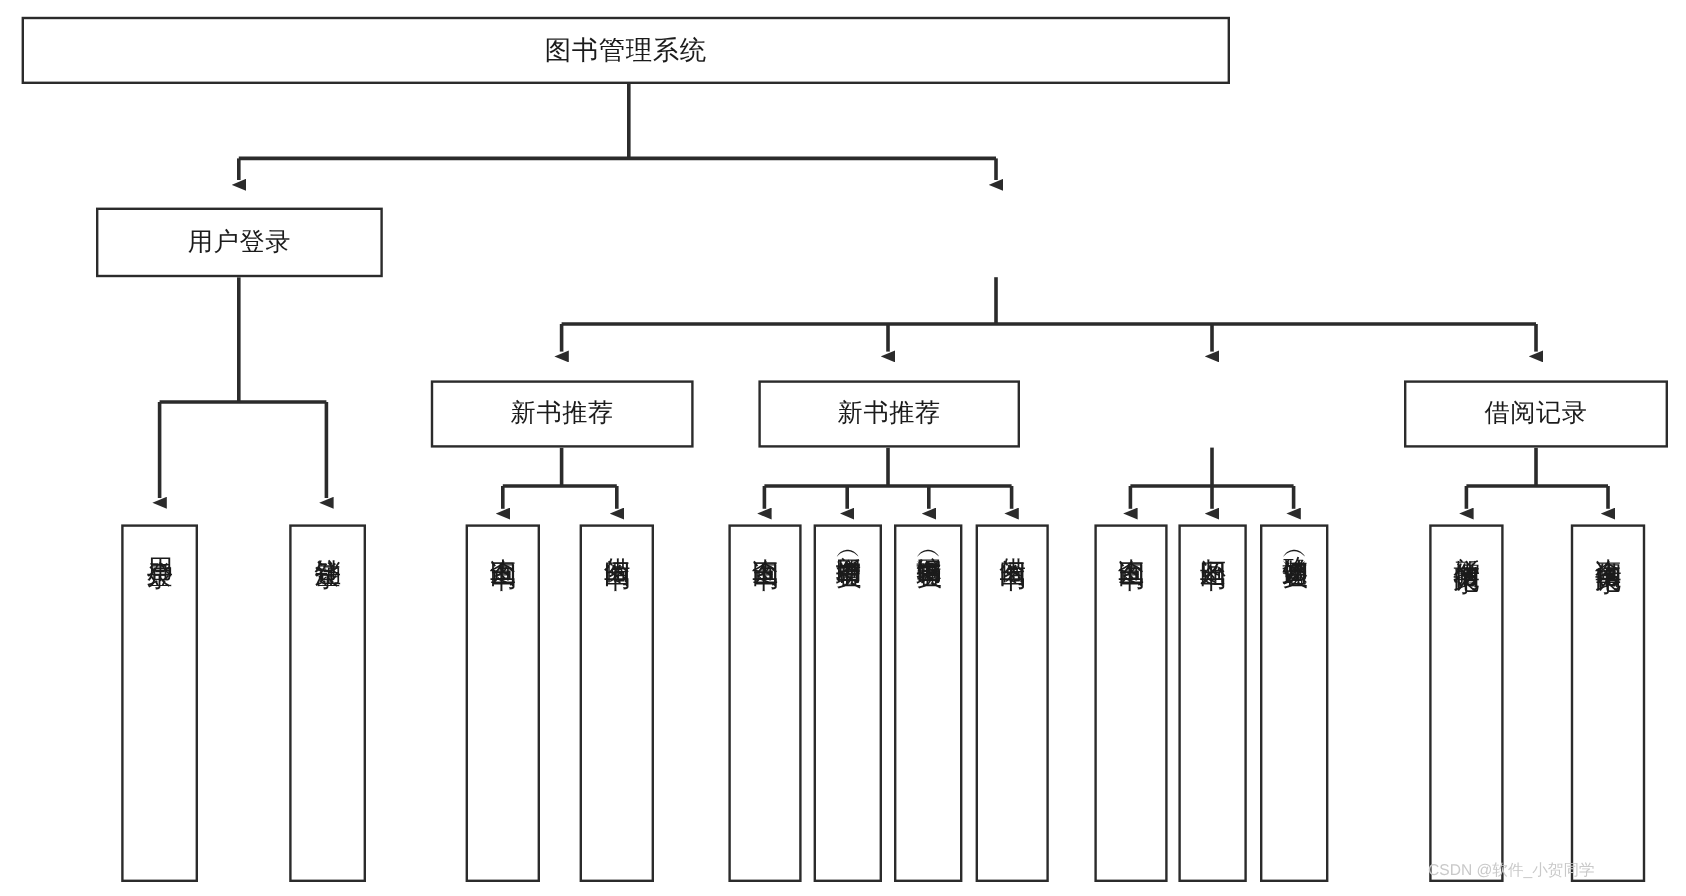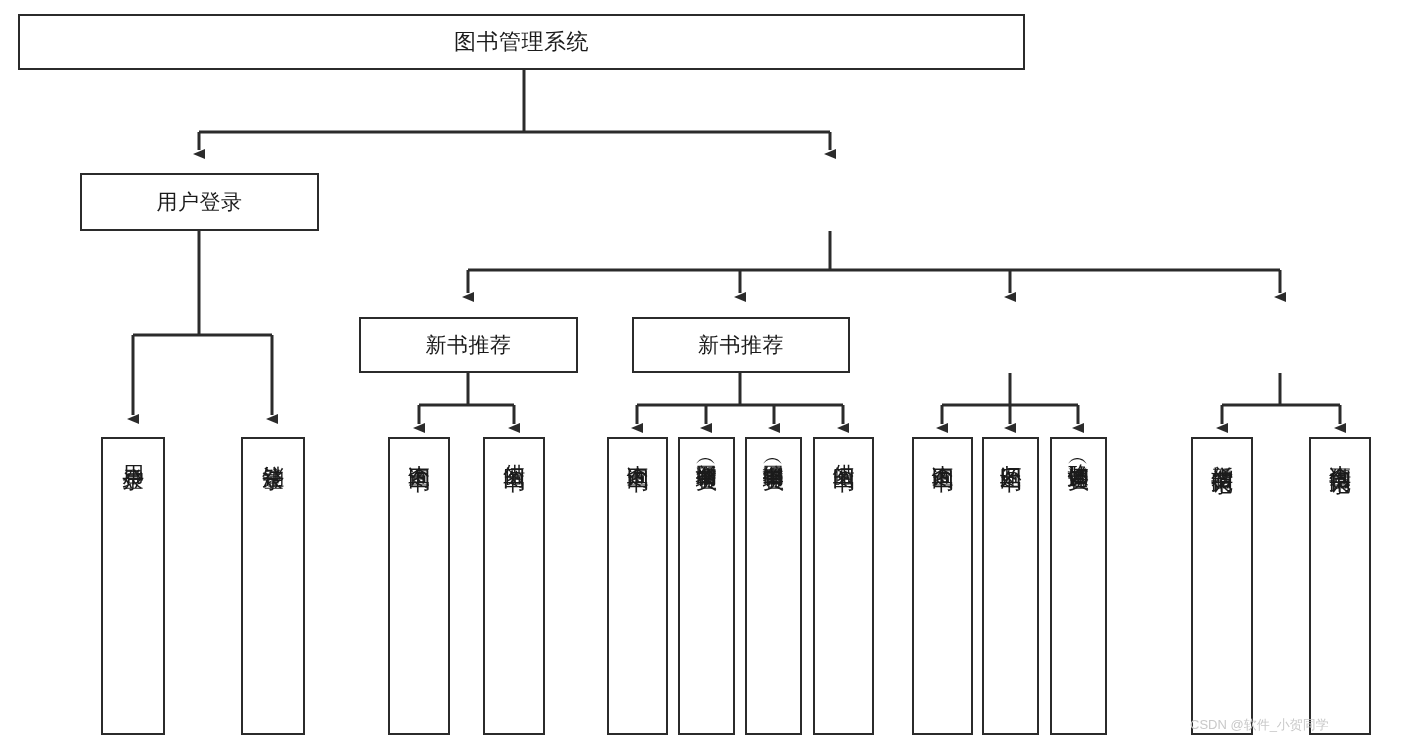--- a/index.html
+++ b/index.html
@@ -140,20 +140,23 @@
   <div class="node horiz" style="left:80px; top:173px; width:239px; height:58px;">
     <span class="node-label">用户登录</span>
   </div>
 
   <div class="node horiz" style="left:359px; top:317px; width:219px; height:56px;">
     <span class="node-label">新书推荐</span>
   </div>
   <div class="node horiz" style="left:632px; top:317px; width:218px; height:56px;">
     <span class="node-label">新书推荐</span>
   </div>
+  <div class="node horiz" style="left:1170px; top:317px; width:220px; height:56px;">
+    <span class="node-label">借阅记录</span>
+  </div>
 
   <div class="node vert" style="left:101px; top:437px; width:64px; height:298px;">
     <span class="node-label">用户登录</span>
   </div>
   <div class="node vert" style="left:241px; top:437px; width:64px; height:298px;">
     <span class="node-label">注销登录</span>
   </div>
 
   <div class="node vert" style="left:388px; top:437px; width:62px; height:298px;">
     <span class="node-label">查询图书</span>

